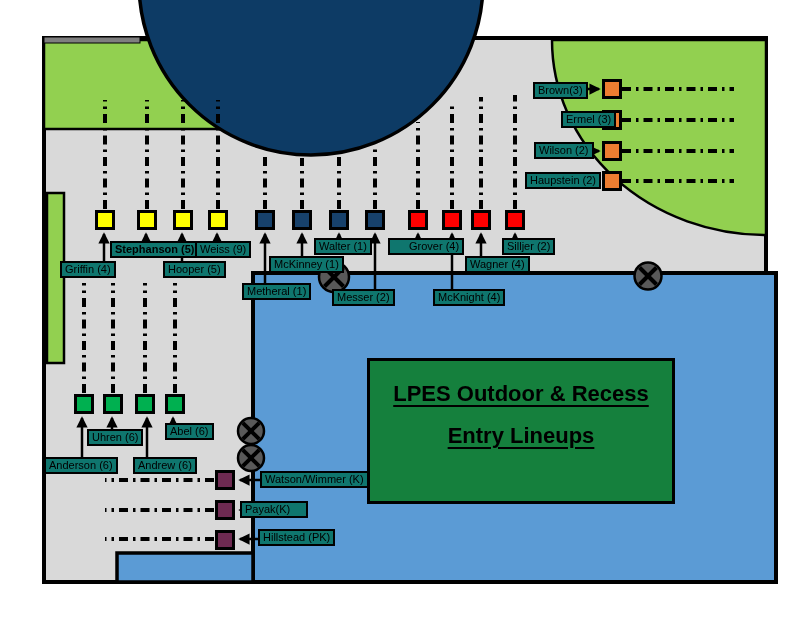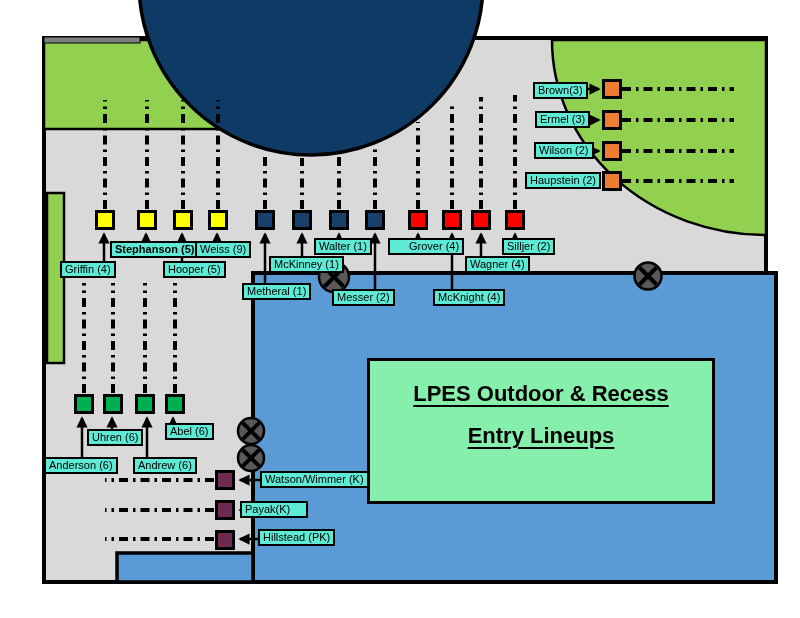--- a/index.html
+++ b/index.html
@@ -2,30 +2,30 @@
 <html><head>
 <meta charset="utf-8">
 <style>
   html,body{margin:0;padding:0;background:#ffffff;}
   #stage{
     position:relative;width:800px;height:618px;background:#ffffff;overflow:hidden;
     font-family:"Liberation Sans", sans-serif;
   }
   #bg{position:absolute;left:0;top:0;z-index:0;}
   .lbl{
-    position:absolute;z-index:3;background:#5eead4;border:2px solid #000;
+    position:absolute;z-index:3;background:#0f766e;border:2px solid #000;
     font-size:11px;line-height:13px;padding:0 3px;color:#000;white-space:nowrap;
   }
   .spot{
     position:absolute;z-index:2;width:20px;height:20px;border:3px solid #000;
     box-sizing:border-box;background:#ccc;
   }
   #title-box{
-    position:absolute;z-index:3;left:367px;top:358px;width:348px;height:146px;
-    background:#86efac;border:3px solid #000;box-sizing:border-box;text-align:center;
+    position:absolute;z-index:3;left:367px;top:358px;width:308px;height:146px;
+    background:#15803d;border:3px solid #000;box-sizing:border-box;text-align:center;
   }
   #title-box .t{
     display:block;font-weight:bold;font-size:22px;color:#000;
     text-decoration:underline;text-underline-offset:4px;
   }
   #title-box .t1{margin-top:20px;}
   #title-box .t2{margin-top:16px;}
 </style>
 </head>
 <body>
@@ -162,21 +162,21 @@
   <div class="lbl" style="left:195px;top:241px;">Weiss (9)</div>
   <div class="lbl" style="left:242px;top:283px;">Metheral (1)</div>
   <div class="lbl" style="left:269px;top:256px;">McKinney (1)</div>
   <div class="lbl" style="left:314px;top:238px;">Walter (1)</div>
   <div class="lbl" style="left:332px;top:289px;">Messer (2)</div>
   <div class="lbl" style="left:388px;top:238px;padding-left:19px;">Grover (4)</div>
   <div class="lbl" style="left:433px;top:289px;">McKnight (4)</div>
   <div class="lbl" style="left:465px;top:256px;">Wagner (4)</div>
   <div class="lbl" style="left:502px;top:238px;">Silljer (2)</div>
   <div class="lbl" style="left:533px;top:82px;">Brown(3)</div>
-  <div class="lbl" style="left:535px;top:111px;">Ermel (3)</div>
+  <div class="lbl" style="left:561px;top:111px;">Ermel (3)</div>
   <div class="lbl" style="left:534px;top:142px;">Wilson (2)</div>
   <div class="lbl" style="left:525px;top:172px;">Haupstein (2)</div>
   <div class="lbl" style="left:44px;top:457px;">Anderson (6)</div>
   <div class="lbl" style="left:87px;top:429px;">Uhren (6)</div>
   <div class="lbl" style="left:133px;top:457px;">Andrew (6)</div>
   <div class="lbl" style="left:165px;top:423px;">Abel (6)</div>
   <div class="lbl" style="left:260px;top:471px;">Watson/Wimmer (K)</div>
   <div class="lbl" style="left:240px;top:501px;min-width:58px;text-align:left;">Payak(K)</div>
   <div class="lbl" style="left:258px;top:529px;">Hillstead (PK)</div>
 

